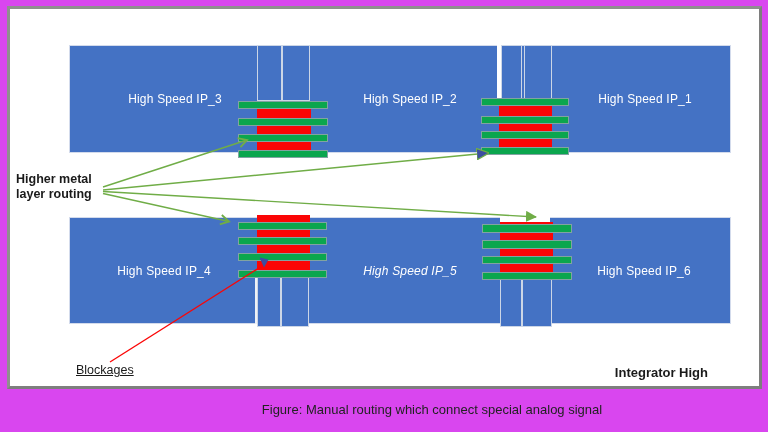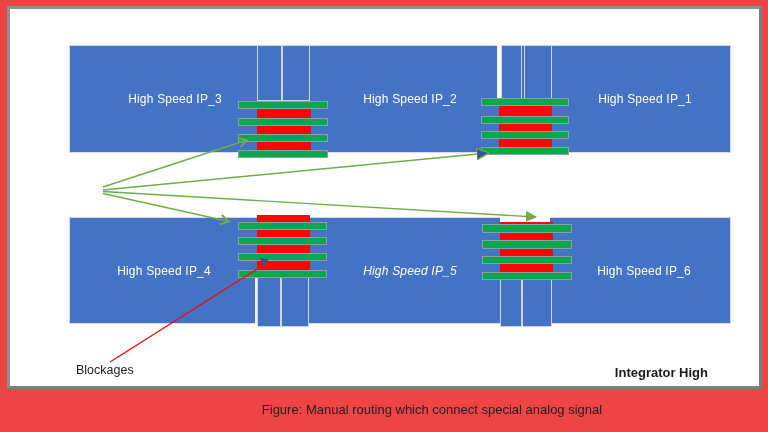--- a/index.html
+++ b/index.html
@@ -1,17 +1,17 @@
 <!DOCTYPE html>
 <html style="--blue: #4472C4; --green: #0BA64E; --red: #FB0505; --arrow: #70AD47; --navy: #3D4EA0;"><head>
 <meta charset="utf-8">
 <style>
   html,body{margin:0;padding:0;background:#ffffff;}
   .stage{
-    position:relative;width:768px;height:432px;background:#ef4444;overflow:hidden;
+    position:relative;width:768px;height:432px;background:#d946ef;overflow:hidden;
     font-family:"Liberation Sans", sans-serif;color:#1f1f1f;
   }
   .frame{
     position:absolute;left:7px;top:6px;width:749px;height:377px;
     border:3px solid #8f8f8f;border-right-color:#7e7e7e;border-bottom-color:#7e7e7e;
     background:#ffffff;box-sizing:content-box;
   }
   .bar{
     position:absolute;background:var(--blue);border:1px solid #d3dbec;box-sizing:border-box;z-index:1;
   }
@@ -34,21 +34,21 @@
   .red-line{stroke:var(--red);stroke-width:1.4;fill:none;}
   .open-head{stroke:var(--arrow);fill:none;}
   .fill-head{fill:var(--arrow);}
   .navy-head{fill:var(--navy);stroke:var(--arrow);stroke-width:1;}
   .navy-tri{fill:var(--navy);}
   .ann{
     position:absolute;z-index:7;font-size:12.5px;color:#1a1a1a;
   }
   .ann.bold{font-weight:bold;}
   .higher-metal{left:16px;top:172px;line-height:15px;}
-  .blockages{left:76px;top:363px;}
+  .blockages{left:76px;top:363px;text-decoration:underline;}
   .integrator{left:508px;top:365px;width:200px;text-align:right;font-size:13px;}
   .caption{
     position:absolute;left:0;top:402px;width:768px;text-align:center;
     font-size:13px;color:#222222;z-index:7;padding-left:48px;
   }
 </style>
 </head>
 <body>
 
 <div class="stage">
@@ -113,17 +113,21 @@
       </marker>
     </defs>
     <line class="arrow-line" x1="103" y1="187" x2="247" y2="140" marker-end="url(#mOpen)"></line>
     <line class="arrow-line" x1="103" y1="190" x2="488" y2="153" marker-end="url(#mNavy)"></line>
     <line class="arrow-line" x1="103" y1="193.5" x2="229" y2="221.5" marker-end="url(#mOpen)"></line>
     <line class="arrow-line" x1="103" y1="191.5" x2="536" y2="217" marker-end="url(#mFill)"></line>
     <line class="red-line" x1="110" y1="362" x2="262" y2="266"></line>
     <polygon class="navy-tri" points="259.5,257.5 268.5,259.5 264,267.5"></polygon>
   </svg>
 
+  <div class="ann bold higher-metal">
+    <div>Higher metal</div>
+    <div>layer routing</div>
+  </div>
   <div class="ann blockages">Blockages</div>
   <div class="ann bold integrator">Integrator High</div>
 
   <div class="caption">Figure: Manual routing which connect special analog signal</div>
 </div>
 
 </body></html>

